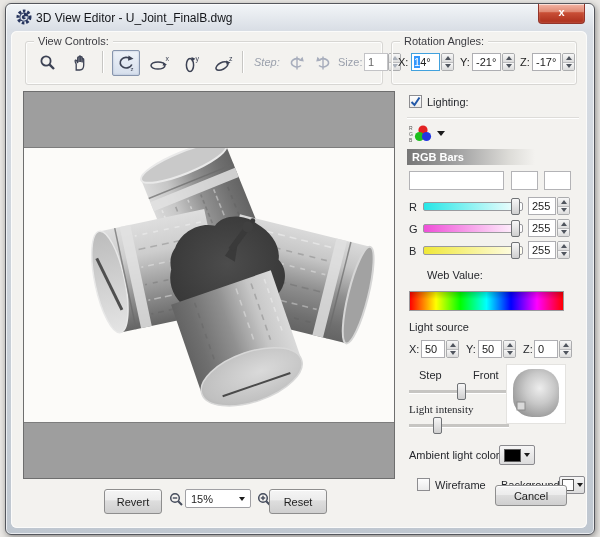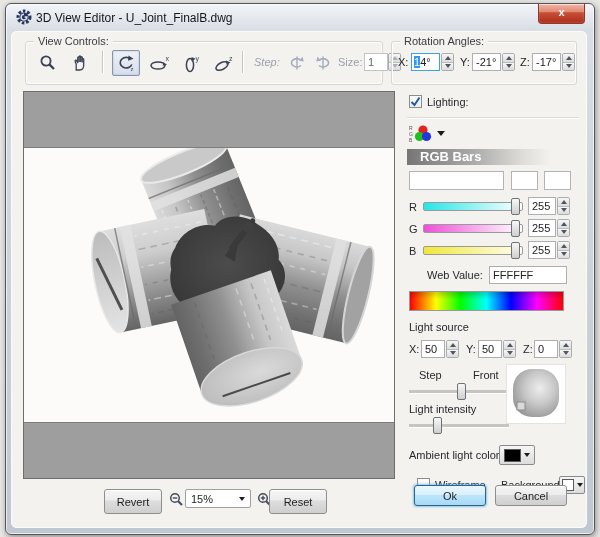--- a/index.html
+++ b/index.html
@@ -38,21 +38,21 @@
   .xfield .sel{background:#3297fd;color:#fff;}
 
   .viewport{position:absolute;left:12px;top:60px;width:372px;height:388px;border:1px solid #6e6e6e;box-sizing:border-box;display:flex;flex-direction:column;cursor:default;}
   .vband{height:55px;background:#9e9e9e;flex:none;}
   .vband.top{border-bottom:1px solid #7d7d7d;}
   .vband.bot{border-top:1px solid #7d7d7d;height:55px;}
   .vmid{flex:1;background:#fcfbf9;overflow:hidden;}
 
   .rp-label{position:absolute;color:#26282d;}
   .hr{position:absolute;height:1px;background:#dddcd9;box-shadow:0 1px 0 #fff;}
-  .rgbbars{position:absolute;height:16px;line-height:16px;padding:0 13px;font-weight:bold;color:#fff;font-size:13px;
+  .rgbbars{position:absolute;height:16px;line-height:16px;padding:0 5px;font-weight:bold;color:#fff;font-size:11px;
     background:linear-gradient(to right,#767676,#a9a9a9 45%,#dddcd8 80%,#f3f2ef);}
   .swatch{position:absolute;height:19px;box-sizing:border-box;border:1px solid #b3b3b6;background:#fff;}
   .track{position:absolute;height:9px;box-sizing:border-box;border:1px solid #9a9a9e;border-radius:2px;cursor:pointer;}
   .track.r{background:linear-gradient(to right,#26e6e6,#ffffff);}
   .track.g{background:linear-gradient(to right,#ef4fd8,#ffffff);}
   .track.b{background:linear-gradient(to right,#f0e838,#fffef2);}
   .thumb{position:absolute;width:9px;height:17px;background:linear-gradient(#f7f7f7,#cfcfcf);border:1px solid #6f7275;border-radius:2px;box-sizing:border-box;cursor:grab;}
   .thinslider{position:absolute;height:3px;background:#c6c5c2;border-bottom:1px solid #fff;cursor:pointer;}
   .hue{position:absolute;height:20px;border:1px solid #98989c;box-sizing:border-box;
     background:linear-gradient(rgba(0,0,0,.18),rgba(0,0,0,0) 40%),linear-gradient(to right,#f00,#ff0 17%,#0f0 33%,#0ff 50%,#00f 66%,#f0f 83%,#f00);cursor:pointer;}
@@ -341,21 +341,20 @@
       <span class="rp-label" style="left:2px;top:154px;">B</span>
       <div class="track b" style="left:16px;top:155px;width:100px;"></div>
       <div class="thumb" style="left:104px;top:151px;"></div>
       <input class="tb" style="left: 121px; top: 150px; width: 28px;" value="255">
       <div class="spin" style="left:150px;top:150px;">
           <i class="up"></i>
           <i class="dn"></i>
         </div>
 
       <span class="rp-label" style="left:20px;top:178px;">Web Value:</span>
-      <input class="tb" style="left: 82px; top: 175px; width: 78px;" value="FFFFFF">
 
       <div class="hue" style="left:2px;top:200px;width:155px;"></div>
 
       <span class="rp-label" style="left:2px;top:230px;text-align:center;">Light source</span>
 
       <span class="rp-label" style="left:2px;top:252px;">X:</span>
       <input class="tb" style="left: 14px; top: 249px; width: 24px;" value="50">
       <div class="spin" style="left:39px;top:249px;">
           <i class="up"></i>
           <i class="dn"></i>
@@ -386,21 +385,21 @@
               <stop offset="0" stop-color="#ededed"></stop>
                 <stop offset="0.4" stop-color="#c9c9c9"></stop>
                 <stop offset="0.8" stop-color="#999999"></stop>
                 <stop offset="1" stop-color="#808080"></stop>
             </radialGradient>
           </defs>
           <rect x="10" y="37" width="8" height="8" fill="#d9d9d9" stroke="#8c8c8c" stroke-width="1"></rect>
         </svg>
       </div>
 
-      <span class="rp-label" style="left:2px;top:312px;">Light intensity</span>
+      <span class="rp-label" style="left:2px;top:312px;font-family:Liberation Serif, serif;">Light intensity</span>
       <div class="thinslider" style="left:2px;top:333px;width:100px;"></div>
       <div class="thumb" style="left:26px;top:326px;"></div>
 
       <span class="rp-label" style="left:2px;top:358px;">Ambient light color</span>
       <div class="ddbtn" style="left:92px;top:354px;width:36px;">
         <span class="ddswatch" style="background: rgb(0, 0, 0);"></span>
         <span class="caret"></span>
       </div>
 
       <div class="cb" style="left:10px;top:387px;"></div>
@@ -427,16 +426,15 @@
     <div class="iconbtn" style="left:244px;top:459px;">
       <svg width="15" height="15">
           <circle cx="6" cy="6" r="4.3" fill="none" stroke="#454c5c" stroke-width="1.5"></circle>
           <line x1="9.2" y1="9.2" x2="13" y2="13" stroke="#454c5c" stroke-width="2"></line>
           <line x1="3.8" y1="6" x2="8.2" y2="6" stroke="#454c5c" stroke-width="1.4"></line>
           <line x1="6" y1="3.8" x2="6" y2="8.2" stroke="#454c5c" stroke-width="1.4"></line>
         </svg>
     </div>
     <button class="btn" style="left:258px;top:458px;width:58px;">Reset</button>
 
-    <button class="btn default" style="left:403px;top:454px;width:72px;">Ok</button>
     <button class="btn" style="left:484px;top:454px;width:72px;height:21px;">Cancel</button>
   </div>
 </div>
 
 </body></html>

